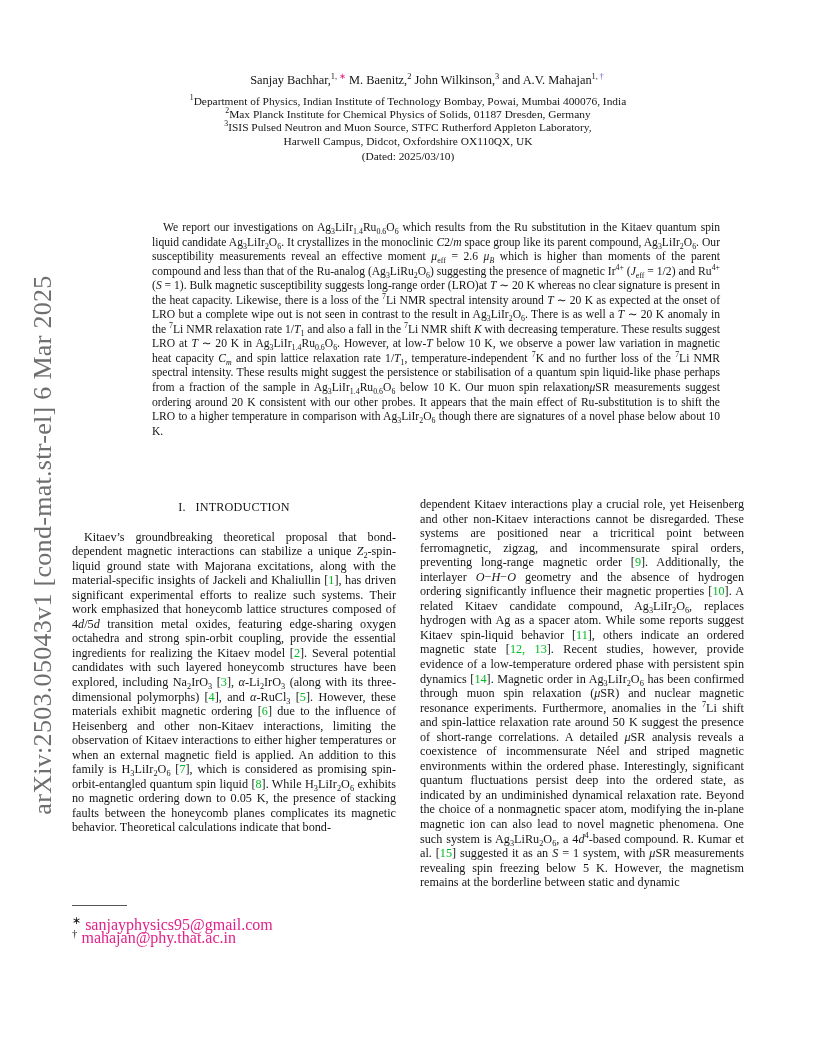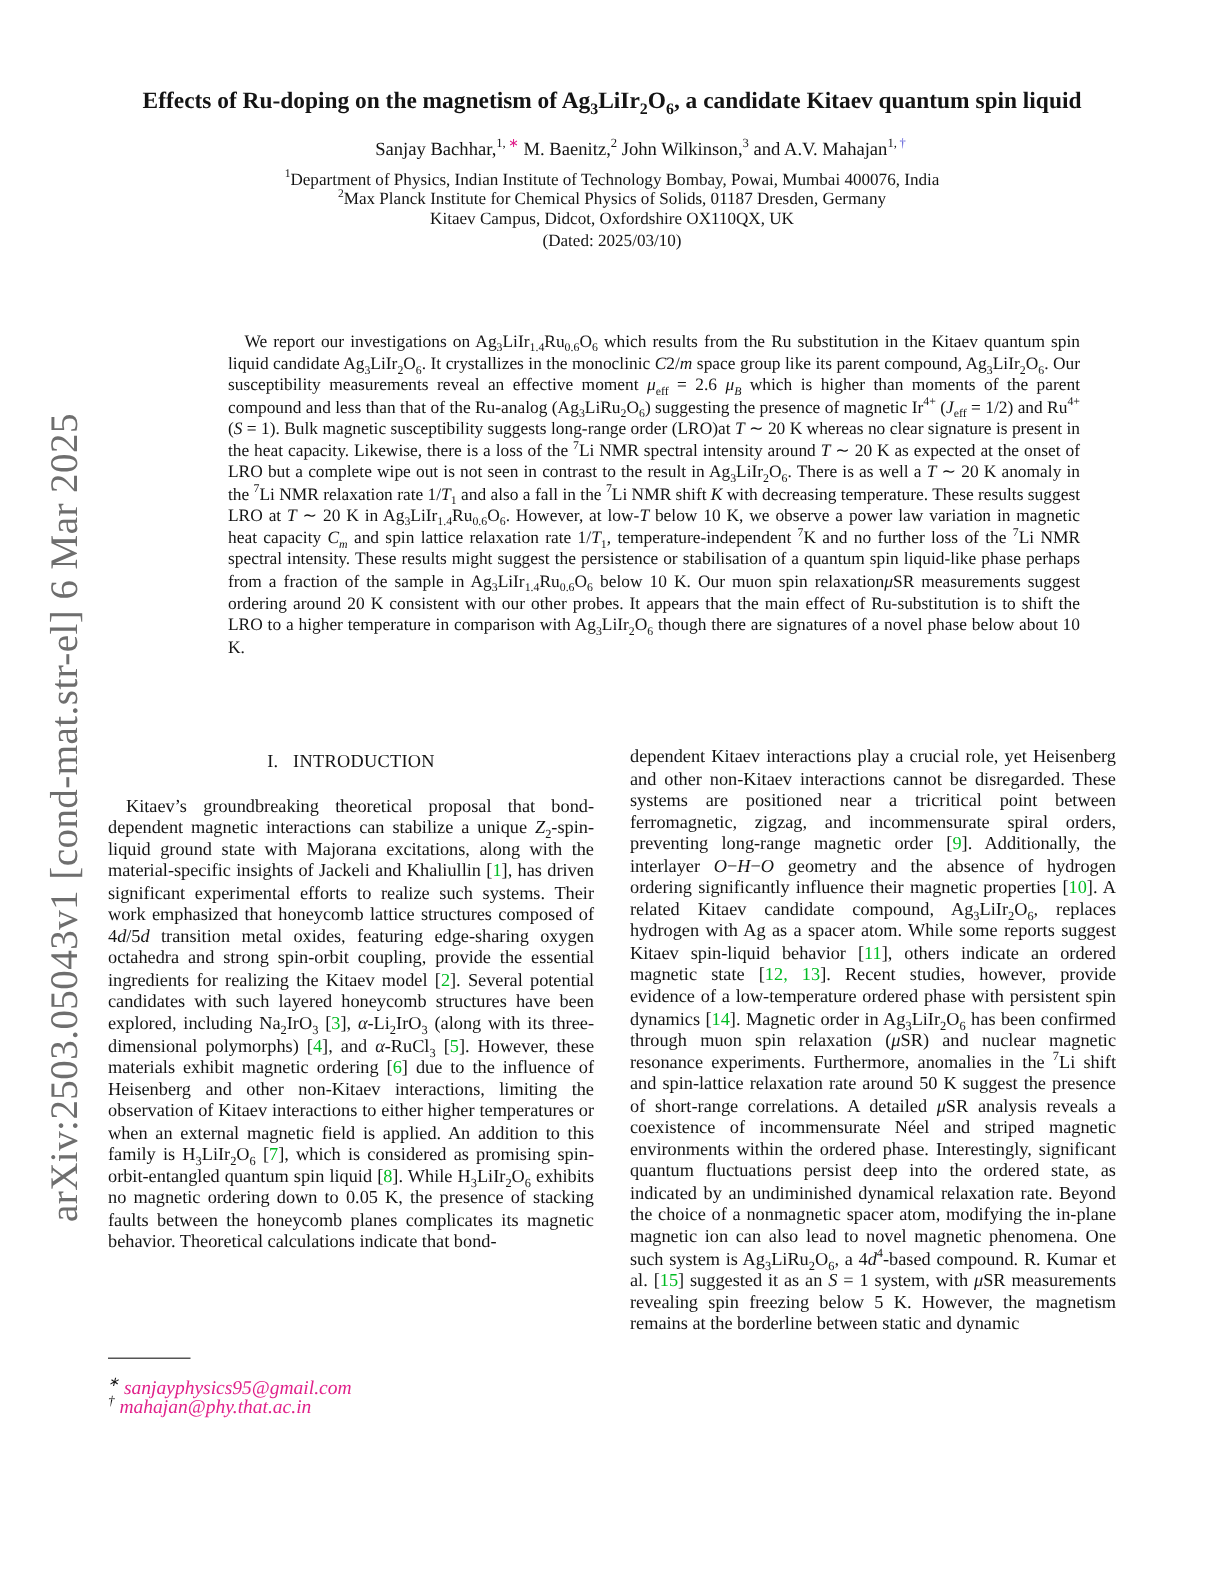--- a/index.html
+++ b/index.html
@@ -33,38 +33,38 @@
 
   .col { position:absolute; top:497px; width:324px; font-size:12.2px;
          line-height:14.55px; text-align:justify; }
   .col-left  { left:72px; }
   .col-right { left:420px; }
   .sec-heading { text-align:center; font-weight:normal; text-indent:0;
                  margin:3px 0 15px 0; letter-spacing:0.2px; }
   .para-indent { text-indent:12px; }
 
   .footnotes { position:absolute; left:72px; top:905px; width:324px;
-               font-size:13px; line-height:12.8px;font-style:italic; }
+               font-size:16px; line-height:12.8px; }
   .fn-rule { width:55px; border-top:1px solid #555; margin-bottom:13px; }
   .footnote { padding-left:13px; text-indent:-13px; }
 </style>
 </head>
 <body>
 
 <div class="page">
 
   <div class="watermark">arXiv:2503.05043v1  [cond-mat.str-el]  6 Mar 2025</div>
 
   <div class="header">
-    <div class="title">Effects of Ru-doping on the magnetism of Ag<sub>3</sub>LiIr<sub>2</sub>O<sub>6</sub>, a candidate Kitaev quantum spin liquid</div>
     <div class="authors">Sanjay Bachhar,<sup>1, <span class="star">∗</span></sup> M. Baenitz,<sup>2</sup> John Wilkinson,<sup>3</sup> and A.V. Mahajan<sup>1, <span class="dagger">†</span></sup></div>
     <div class="affiliations">
       <div><sup>1</sup>Department of Physics, Indian Institute of Technology Bombay, Powai, Mumbai 400076, India</div>
       <div><sup>2</sup>Max Planck Institute for Chemical Physics of Solids, 01187 Dresden, Germany</div>
-      <div>Kitaev Campus, Didcot, Oxfordshire OX110QX, UK</div>
+      <div><sup>3</sup>ISIS Pulsed Neutron and Muon Source, STFC Rutherford Appleton Laboratory,</div>
+      <div>Harwell Campus, Didcot, Oxfordshire OX110QX, UK</div>
     </div>
     <div class="dateline">(Dated: 2025/03/10)</div>
   </div>
 
   <div class="abstract">We report our investigations on Ag<sub>3</sub>LiIr<sub>1.4</sub>Ru<sub>0.6</sub>O<sub>6</sub> which results from the Ru substitution in the Kitaev quantum spin liquid candidate Ag<sub>3</sub>LiIr<sub>2</sub>O<sub>6</sub>. It crystallizes in the monoclinic <i>C</i>2/<i>m</i> space group like its parent compound, Ag<sub>3</sub>LiIr<sub>2</sub>O<sub>6</sub>. Our susceptibility measurements reveal an effective moment <i>μ</i><sub>eff</sub> = 2.6 <i>μ<sub>B</sub></i> which is higher than moments of the parent compound and less than that of the Ru-analog (Ag<sub>3</sub>LiRu<sub>2</sub>O<sub>6</sub>) suggesting the presence of magnetic Ir<sup>4+</sup> (<i>J</i><sub>eff</sub> = 1/2) and Ru<sup>4+</sup> (<i>S</i> = 1). Bulk magnetic susceptibility suggests long-range order (LRO)at <i>T</i> ∼ 20 K whereas no clear signature is present in the heat capacity. Likewise, there is a loss of the <sup>7</sup>Li NMR spectral intensity around <i>T</i> ∼ 20 K as expected at the onset of LRO but a complete wipe out is not seen in contrast to the result in Ag<sub>3</sub>LiIr<sub>2</sub>O<sub>6</sub>. There is as well a <i>T</i> ∼ 20 K anomaly in the <sup>7</sup>Li NMR relaxation rate 1/<i>T</i><sub>1</sub> and also a fall in the <sup>7</sup>Li NMR shift <i>K</i> with decreasing temperature. These results suggest LRO at <i>T</i> ∼ 20 K in Ag<sub>3</sub>LiIr<sub>1.4</sub>Ru<sub>0.6</sub>O<sub>6</sub>. However, at low-<i>T</i> below 10 K, we observe a power law variation in magnetic heat capacity <i>C<sub>m</sub></i> and spin lattice relaxation rate 1/<i>T</i><sub>1</sub>, temperature-independent <sup>7</sup>K and no further loss of the <sup>7</sup>Li NMR spectral intensity. These results might suggest the persistence or stabilisation of a quantum spin liquid-like phase perhaps from a fraction of the sample in Ag<sub>3</sub>LiIr<sub>1.4</sub>Ru<sub>0.6</sub>O<sub>6</sub> below 10 K. Our muon spin relaxation<i>μ</i>SR measurements suggest ordering around 20 K consistent with our other probes. It appears that the main effect of Ru-substitution is to shift the LRO to a higher temperature in comparison with Ag<sub>3</sub>LiIr<sub>2</sub>O<sub>6</sub> though there are signatures of a novel phase below about 10 K.</div>
 
   <div class="col col-left">
     <div class="sec-heading">I.&nbsp;&nbsp;&nbsp;INTRODUCTION</div>
     <div class="para-indent">Kitaev’s groundbreaking theoretical proposal that bond-dependent magnetic interactions can stabilize a unique <i>Z</i><sub>2</sub>-spin-liquid ground state with Majorana excitations, along with the material-specific insights of Jackeli and Khaliullin [<span class="cite">1</span>], has driven significant experimental efforts to realize such systems. Their work emphasized that honeycomb lattice structures composed of 4<i>d</i>/5<i>d</i> transition metal oxides, featuring edge-sharing oxygen octahedra and strong spin-orbit coupling, provide the essential ingredients for realizing the Kitaev model [<span class="cite">2</span>]. Several potential candidates with such layered honeycomb structures have been explored, including Na<sub>2</sub>IrO<sub>3</sub> [<span class="cite">3</span>], <i>α</i>-Li<sub>2</sub>IrO<sub>3</sub> (along with its three-dimensional polymorphs) [<span class="cite">4</span>], and <i>α</i>-RuCl<sub>3</sub> [<span class="cite">5</span>]. However, these materials exhibit magnetic ordering [<span class="cite">6</span>] due to the influence of Heisenberg and other non-Kitaev interactions, limiting the observation of Kitaev interactions to either higher temperatures or when an external magnetic field is applied. An addition to this family is H<sub>3</sub>LiIr<sub>2</sub>O<sub>6</sub> [<span class="cite">7</span>], which is considered as promising spin-orbit-entangled quantum spin liquid [<span class="cite">8</span>]. While H<sub>3</sub>LiIr<sub>2</sub>O<sub>6</sub> exhibits no magnetic ordering down to 0.05 K, the presence of stacking faults between the honeycomb planes complicates its magnetic behavior. Theoretical calculations indicate that bond-</div>
   </div>

